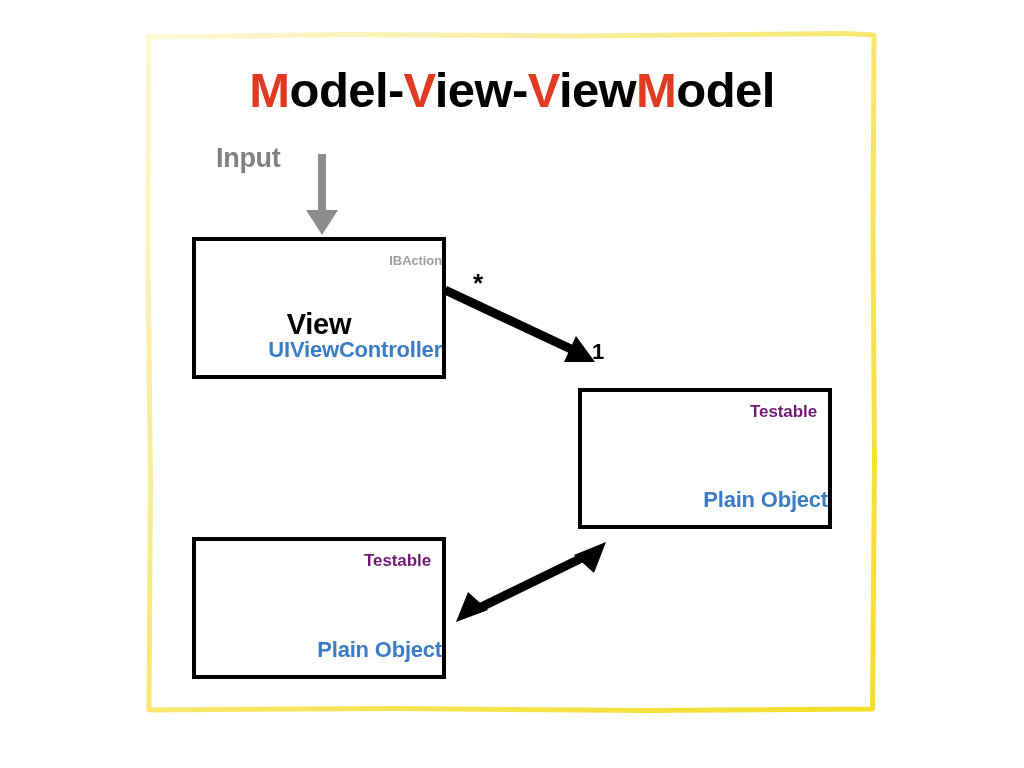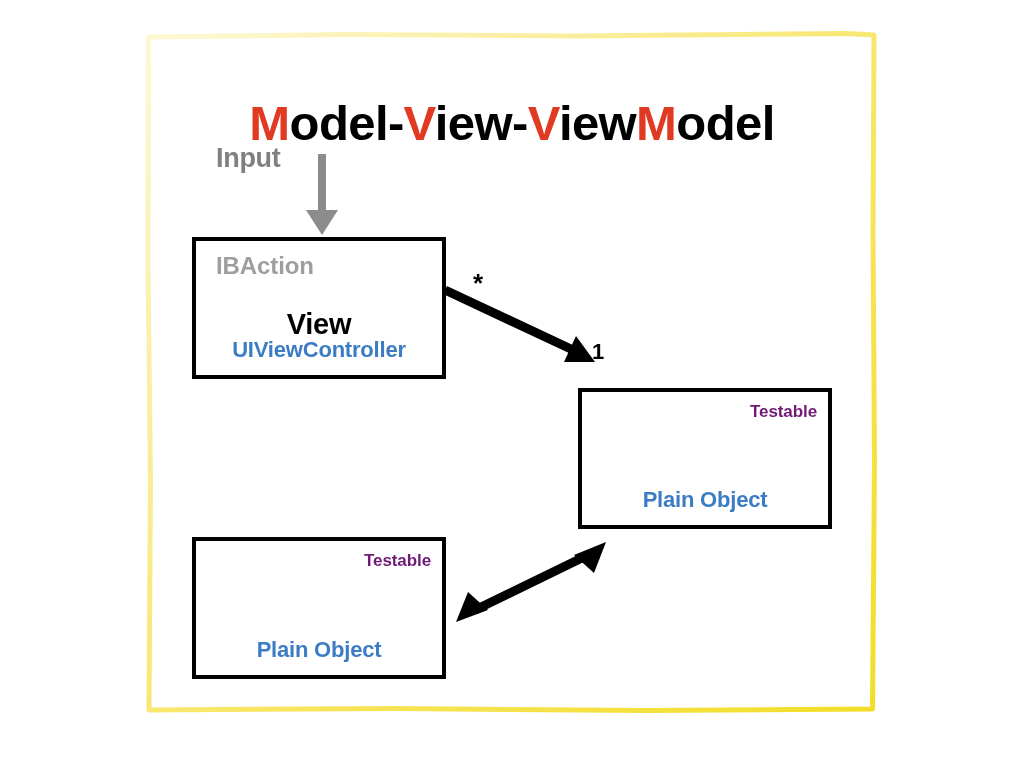--- a/index.html
+++ b/index.html
@@ -36,21 +36,20 @@
     position: absolute;
     left: 0;
     top: 62px;
     width: 1024px;
     text-align: center;
     font-size: 49px;
     font-weight: bold;
     letter-spacing: -0.6px;
     color: #000000;
     white-space: nowrap;
-    margin-top: 33px;
   }
   .title .hl { color: #e03a22; }
 
   
   .input-label {
     position: absolute;
     left: 216px;
     top: 143px;
     font-size: 27px;
     font-weight: bold;
@@ -77,23 +76,23 @@
     position: absolute;
     font-size: 17px;
     font-weight: bold;
     line-height: 1;
     letter-spacing: -0.1px;
   }
   .tag.tag-center {
     left: 0;
     right: 0;
     top: 13px;
-    text-align: left;
+    text-align: right;
     color: #9e9e9e;
-    font-size: 24px;
+    font-size: 13px;
     padding-left: 20px;
   }
   .tag.tag-right {
     right: 11px;
     top: 11px;
     color: #701a75;
   }
   .box .name {
     position: absolute;
     left: 0;
@@ -105,21 +104,21 @@
     font-weight: bold;
     color: #000000;
     letter-spacing: -0.3px;
     margin-top: 16px;
   }
   .box .subtitle {
     position: absolute;
     left: 0;
     right: 0;
     bottom: 12px;
-    text-align: center;
+    text-align: right;
     font-size: 22px;
     font-weight: bold;
     color: #3b7cc4;
     letter-spacing: -0.2px;
   }
 
   #box-view      { left: 192px; top: 237px; width: 254px; height: 142px; }
   #box-viewmodel { left: 578px; top: 388px; width: 254px; height: 141px; }
   #box-model     { left: 192px; top: 537px; width: 254px; height: 142px; }
 

